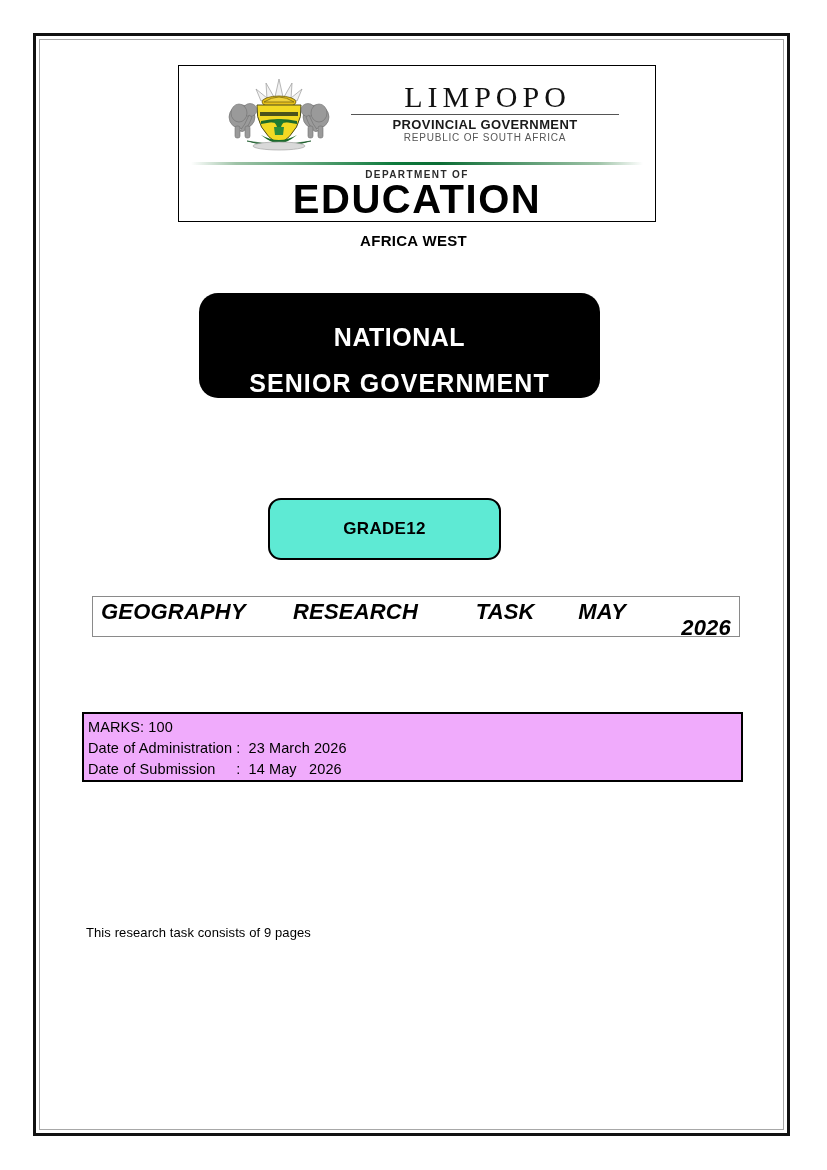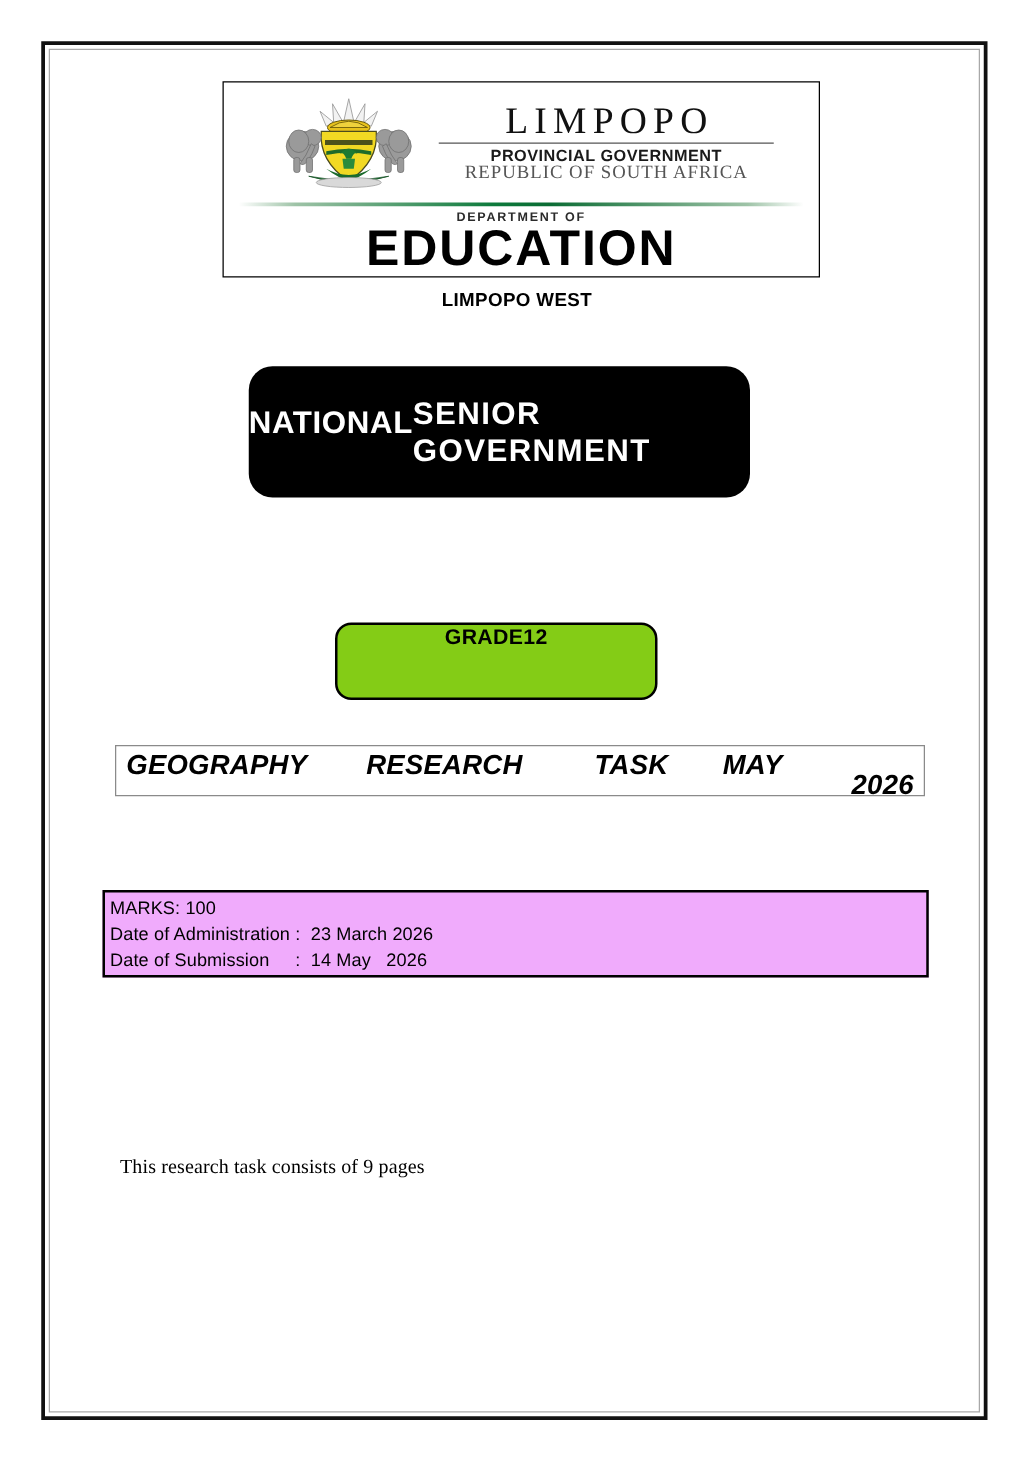--- a/index.html
+++ b/index.html
@@ -89,22 +89,22 @@
   }
   .prov-gov {
     font-family: "Liberation Sans", sans-serif;
     font-weight: bold;
     font-size: 13px;
     line-height: 15px;
     letter-spacing: 0.4px;
     color: #1a1a1a;
   }
   .rsa {
-    font-family: Liberation Serif, serif;
-    font-size: 15px;
+    font-family: Liberation Sans, sans-serif;
+    font-size: 10px;
     line-height: 12px;
     letter-spacing: 0.8px;
     color: #555555;
   }
   .green-rule {
     position: absolute;
     left: 12px;
     top: 96px;
     width: 452px;
     height: 3px;
@@ -156,51 +156,51 @@
   .nsc-panel {
     position: absolute;
     left: 199px;
     top: 293px;
     width: 401px;
     height: 105px;
     background: #000000;
     border-radius: 19px;
     color: #ffffff;
     display: flex;
-    flex-direction: row;
+    flex-direction: column;
     align-items: center;
-    justify-content: space-between;
+    justify-content: flex-end;
   }
   .nsc-line1 {
     font-weight: bold;
     font-size: 25px;
     line-height: 30px;
     letter-spacing: 0.5px;
     margin-bottom: 16px;
   }
   .nsc-line2 {
     font-weight: bold;
     font-size: 25px;
     line-height: 30px;
     letter-spacing: 1.1px;
   }
 
   
   .grade-box {
     position: absolute;
     left: 268px;
     top: 498px;
-    width: 258px;
+    width: 233px;
     height: 62px;
-    background: #84cc16;
+    background: #5eead4;
     border: 2.5px solid #000000;
     border-radius: 13px;
     box-sizing: border-box;
     display: flex;
-    align-items: flex-start;
+    align-items: center;
     justify-content: center;
   }
   .grade-label {
     font-weight: bold;
     font-size: 17px;
     letter-spacing: 0.3px;
   }
 
   
   .subject-box {
@@ -246,25 +246,24 @@
   .marks-line {
     font-size: 14.5px;
     line-height: 21px;
     white-space: pre;
     letter-spacing: 0.1px;
   }
 
   
   .pages-note {
     position: absolute;
-    left: 96px;
+    left: 86px;
     top: 925px;
-    font-size: 16px;
+    font-size: 13px;
     letter-spacing: 0.1px;
-    font-family: Liberation Serif, serif;
   }
 </style>
 </head>
 <body>
 
 <div class="page-frame">
   <div class="page-frame-inner"></div>
 </div>
 
 <div class="page-content">
@@ -324,21 +323,21 @@
         <div class="prov-gov">PROVINCIAL GOVERNMENT</div>
         <div class="rsa">REPUBLIC OF SOUTH AFRICA</div>
       </div>
     </div>
 
     <div class="green-rule"></div>
     <div class="dept-of">DEPARTMENT OF</div>
     <div class="education">EDUCATION</div>
   </div>
 
-  <div class="circuit">LIMPOPO WEST</div>
+  <div class="circuit">AFRICA WEST</div>
 
   <div class="nsc-panel">
     <div class="nsc-line1">NATIONAL</div>
     <div class="nsc-line2">SENIOR GOVERNMENT</div>
   </div>
 
   <div class="grade-box">
     <span class="grade-label">GRADE12</span>
   </div>
 

